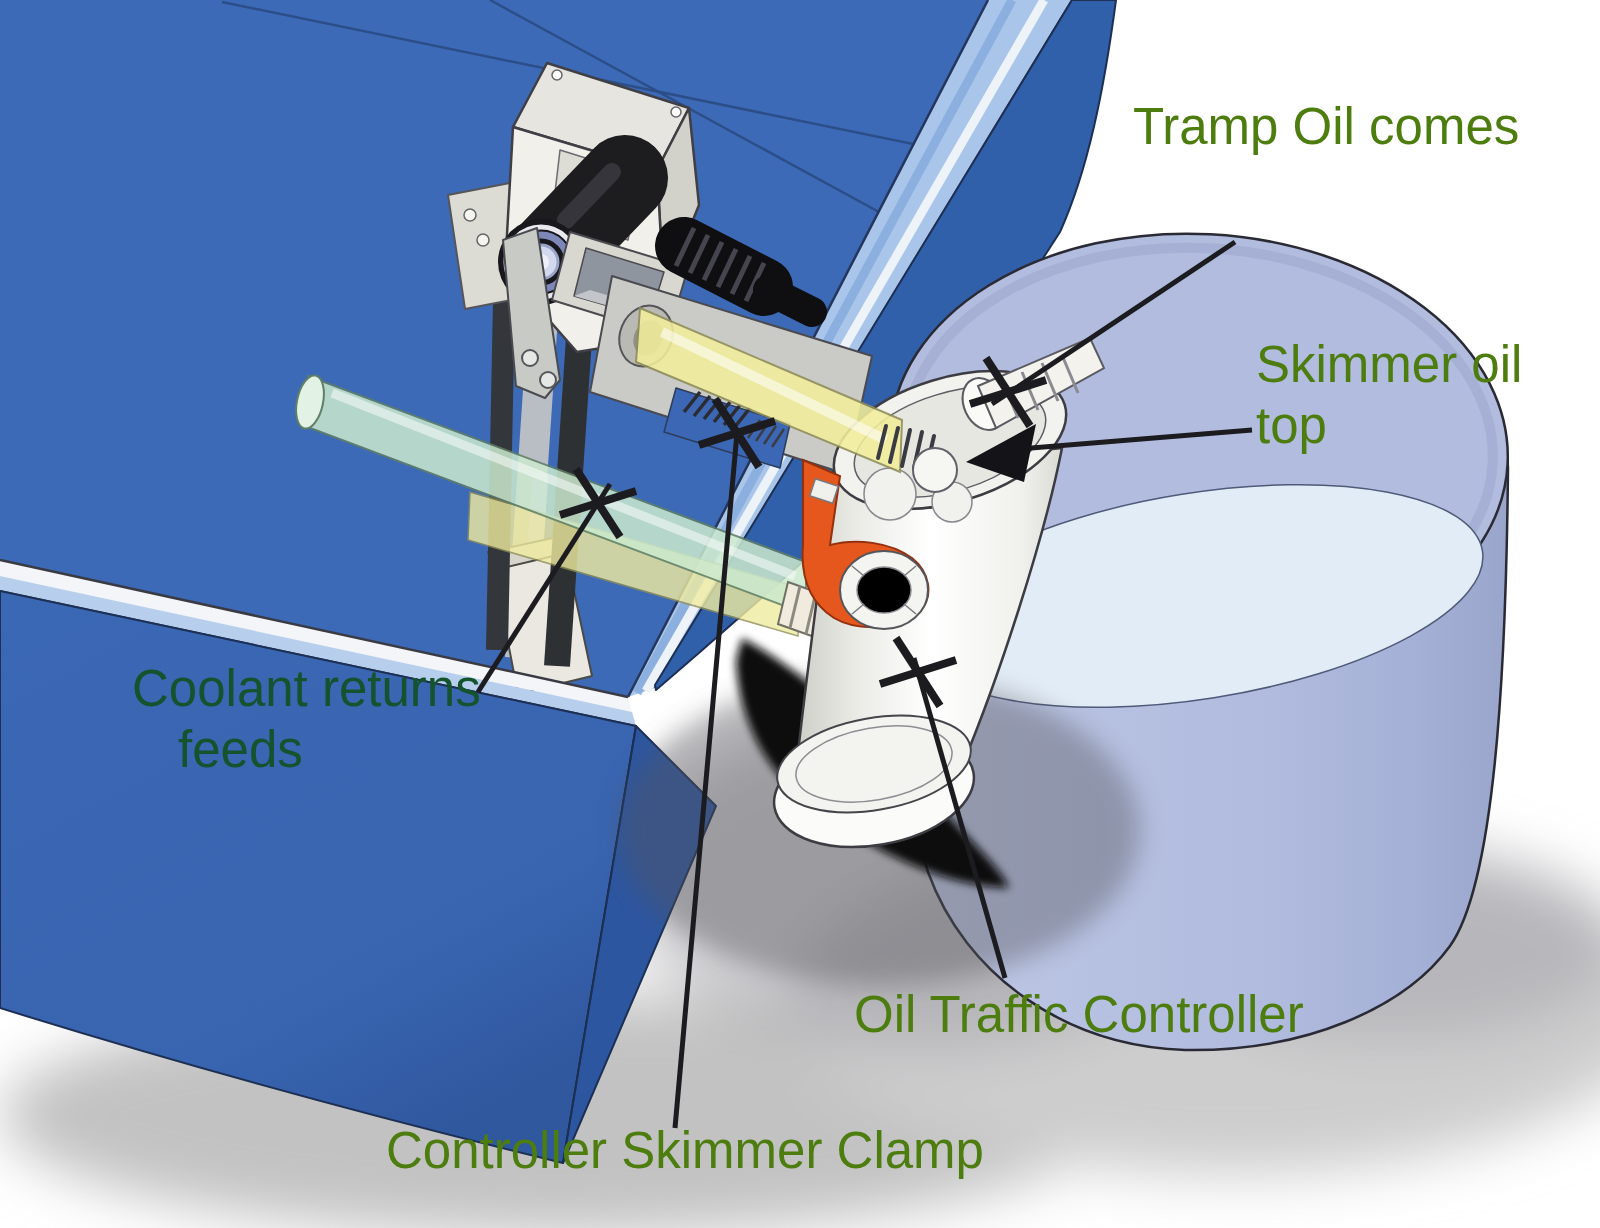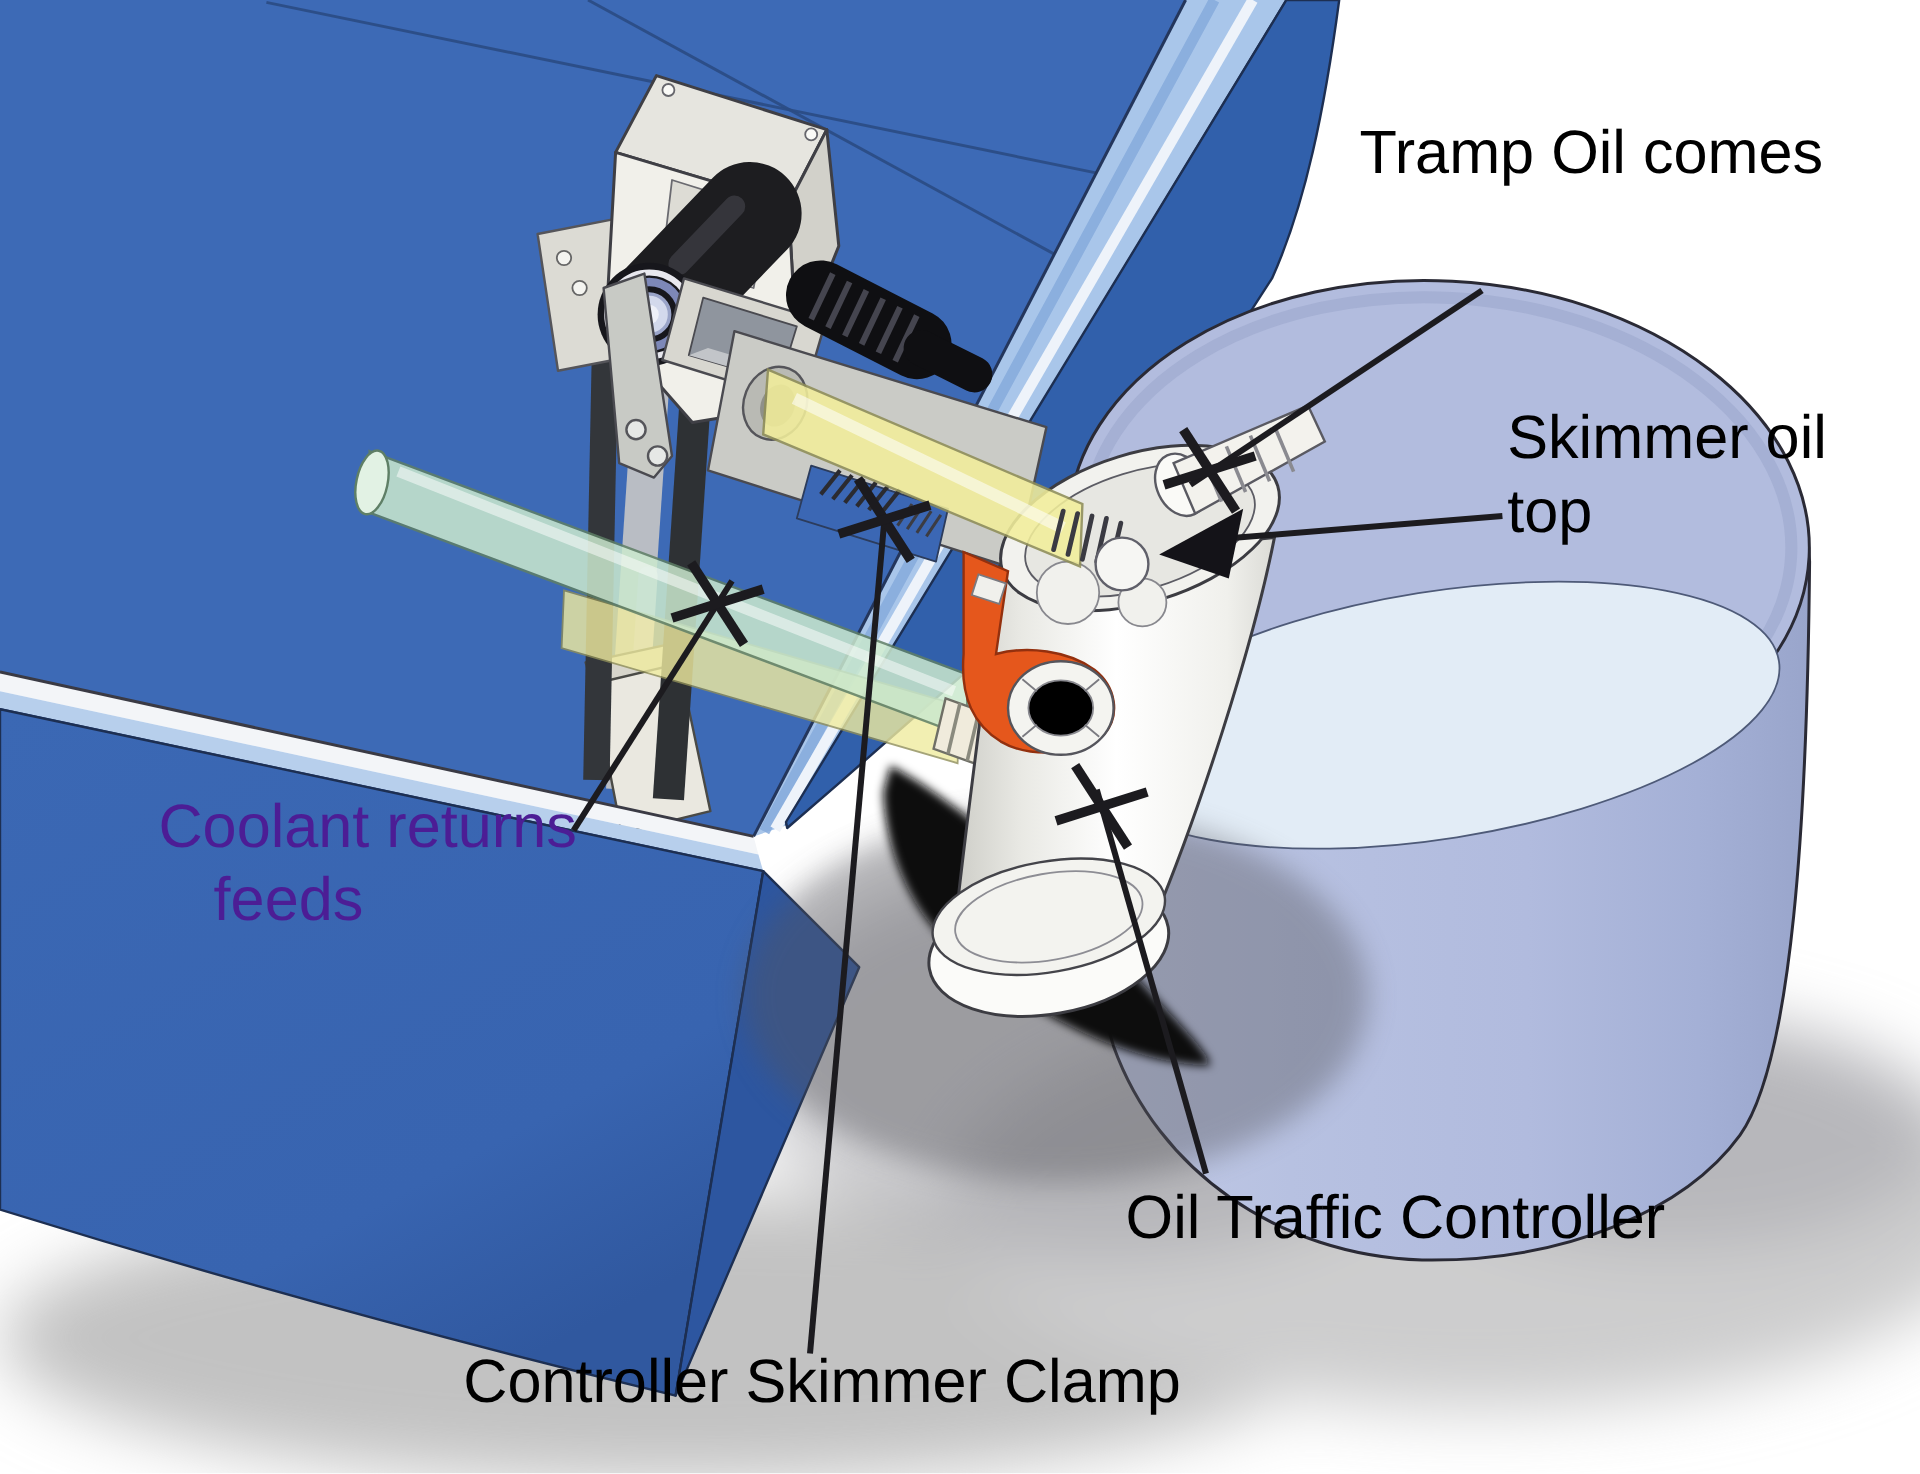--- a/index.html
+++ b/index.html
@@ -1,22 +1,22 @@
 <!DOCTYPE html>
 <html><head>
 <meta charset="utf-8">
 <style>
   html,body{margin:0;padding:0;background:#fff;}
   .stage{position:relative;width:1600px;height:1228px;overflow:hidden;background:#ffffff;
          font-family:"Liberation Sans", sans-serif;}
   .stage svg{position:absolute;left:0;top:0;}
-  .diagram-label{position:absolute;font-size:51px;line-height:61px;color:#000000;
+  .diagram-label{position:absolute;font-size:51px;line-height:61px;color:#4d7c0f;
                  letter-spacing:0;white-space:nowrap;}
   .diagram-label .ln{display:block;}
-  #label-coolant{color:#4c1d95;}
+  #label-coolant{color:#14532d;}
   #label-coolant .ln2{padding-left:46px;}
 </style>
 </head>
 <body>
 
 <div class="stage">
 
 <svg width="1600" height="1228" viewBox="0 0 1600 1228">
   <defs>
     <filter id="soft" x="-60%" y="-60%" width="220%" height="220%">
@@ -287,21 +287,21 @@
 <div class="diagram-label" id="label-skimmed" style="left:1256px;top:334px;">
   <span class="ln">Skimmer oil</span>
   <span class="ln">top</span>
 </div>
 
 <div class="diagram-label" id="label-coolant" style="left:132px;top:658px;">
   <span class="ln">Coolant returns</span>
   <span class="ln ln2">feeds</span>
 </div>
 
-<div class="diagram-label" id="label-oiltraffic" style="left:938px;top:984px;">
+<div class="diagram-label" id="label-oiltraffic" style="left:854px;top:984px;">
   <span class="ln">Oil Traffic Controller</span>
 </div>
 
 <div class="diagram-label" id="label-universal" style="left:386px;top:1120px;">
   <span class="ln">Controller Skimmer Clamp</span>
 </div>
 
 </div>
 
 </body></html>

